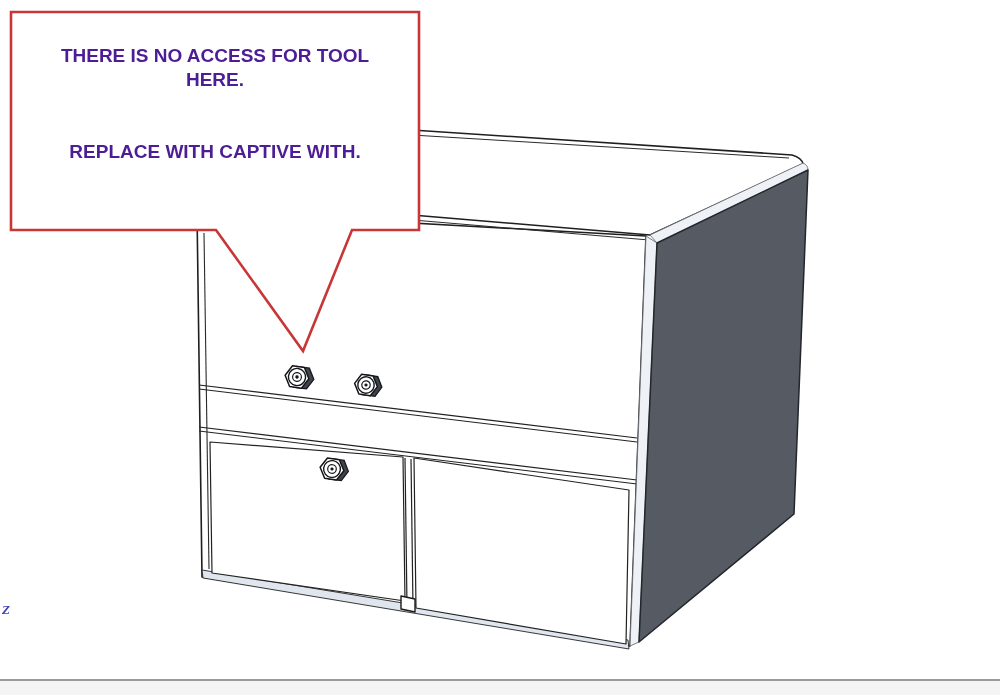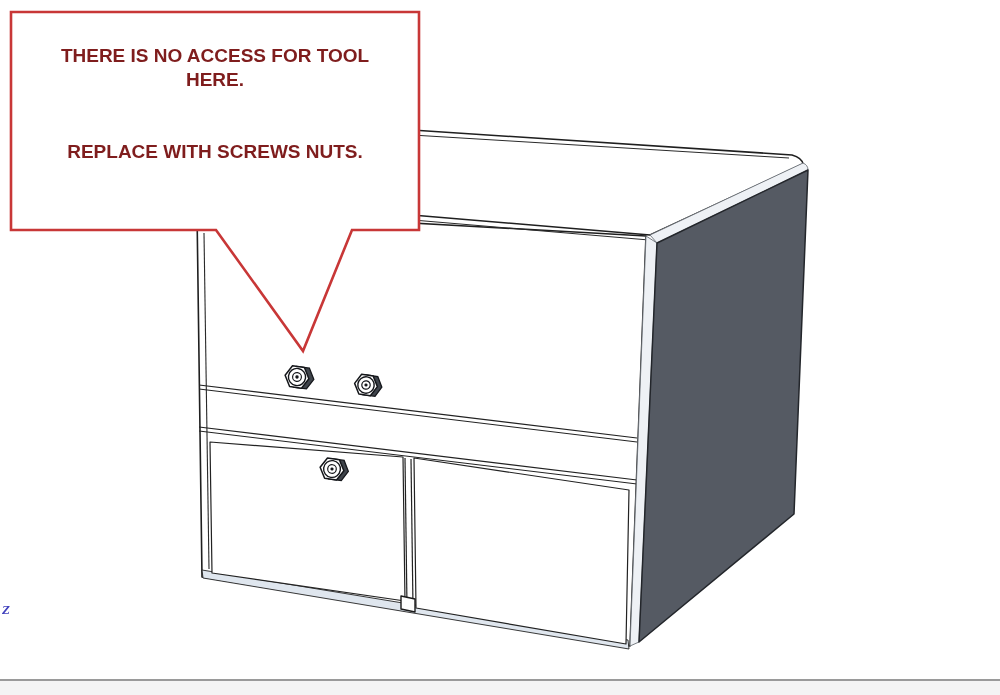--- a/index.html
+++ b/index.html
@@ -8,21 +8,21 @@
     font-family:"Liberation Sans","DejaVu Sans",sans-serif;
   }
   #viewport{
     position:absolute;left:0;top:0;width:1000px;height:679px;background:var(--canvas-bg,#fff);
   }
   #model-svg{position:absolute;left:0;top:0;}
   
   #callout-text{
     position:absolute;left:13px;top:14px;width:404px;height:212px;
     box-sizing:border-box;padding-top:6px;
-    text-align:center;color:#7f1d1d;
+    text-align:center;color:#4c1d95;
     font-weight:bold;font-size:19px;line-height:24px;
     white-space:pre-line;z-index:5;pointer-events:none;
   }
   #callout-text p{margin:0 0 24px 0;}
   
   #axis-z{
     position:absolute;left:2px;top:602px;width:16px;height:18px;
     color:var(--axis-blue,#4141bd);font-weight:bold;font-size:13px;line-height:16px;
     font-family:"Liberation Serif","DejaVu Serif",serif;font-style:italic;z-index:2;
   }
@@ -92,19 +92,19 @@
     <path d="M646,236 L657,243 L639,642 L630,646 Z" style="fill:var(--chamfer-tint,#eef1f5);stroke:#6a6f76;stroke-width:0.9;stroke-linejoin:round;"></path>
 
     <path d="M657,243 L808,170 L794,514 L639,642 Z" style="fill:var(--panel-gray,#555a63);stroke:var(--panel-edge,#23262b);stroke-width:1.5;stroke-linejoin:round;"></path>
 
     <path d="M11,12 L419,12 L419,230 L352,230 L303,351 L216,230 L11,230 Z" style="fill:#ffffff;stroke:var(--accent-red,#c83737);stroke-width:2.6;stroke-linejoin:miter;"></path>
   </svg>
 
   <div id="callout-text">
     <p>THERE IS NO ACCESS FOR TOOL
 HERE.</p>
-    <p>REPLACE WITH SCREWS NUTS.</p>
+    <p>REPLACE WITH CAPTIVE WITH.</p>
   </div>
 
   <div id="axis-z">Z</div>
 </div>
 
 <div id="status-bar"></div>
 
 </body></html>

